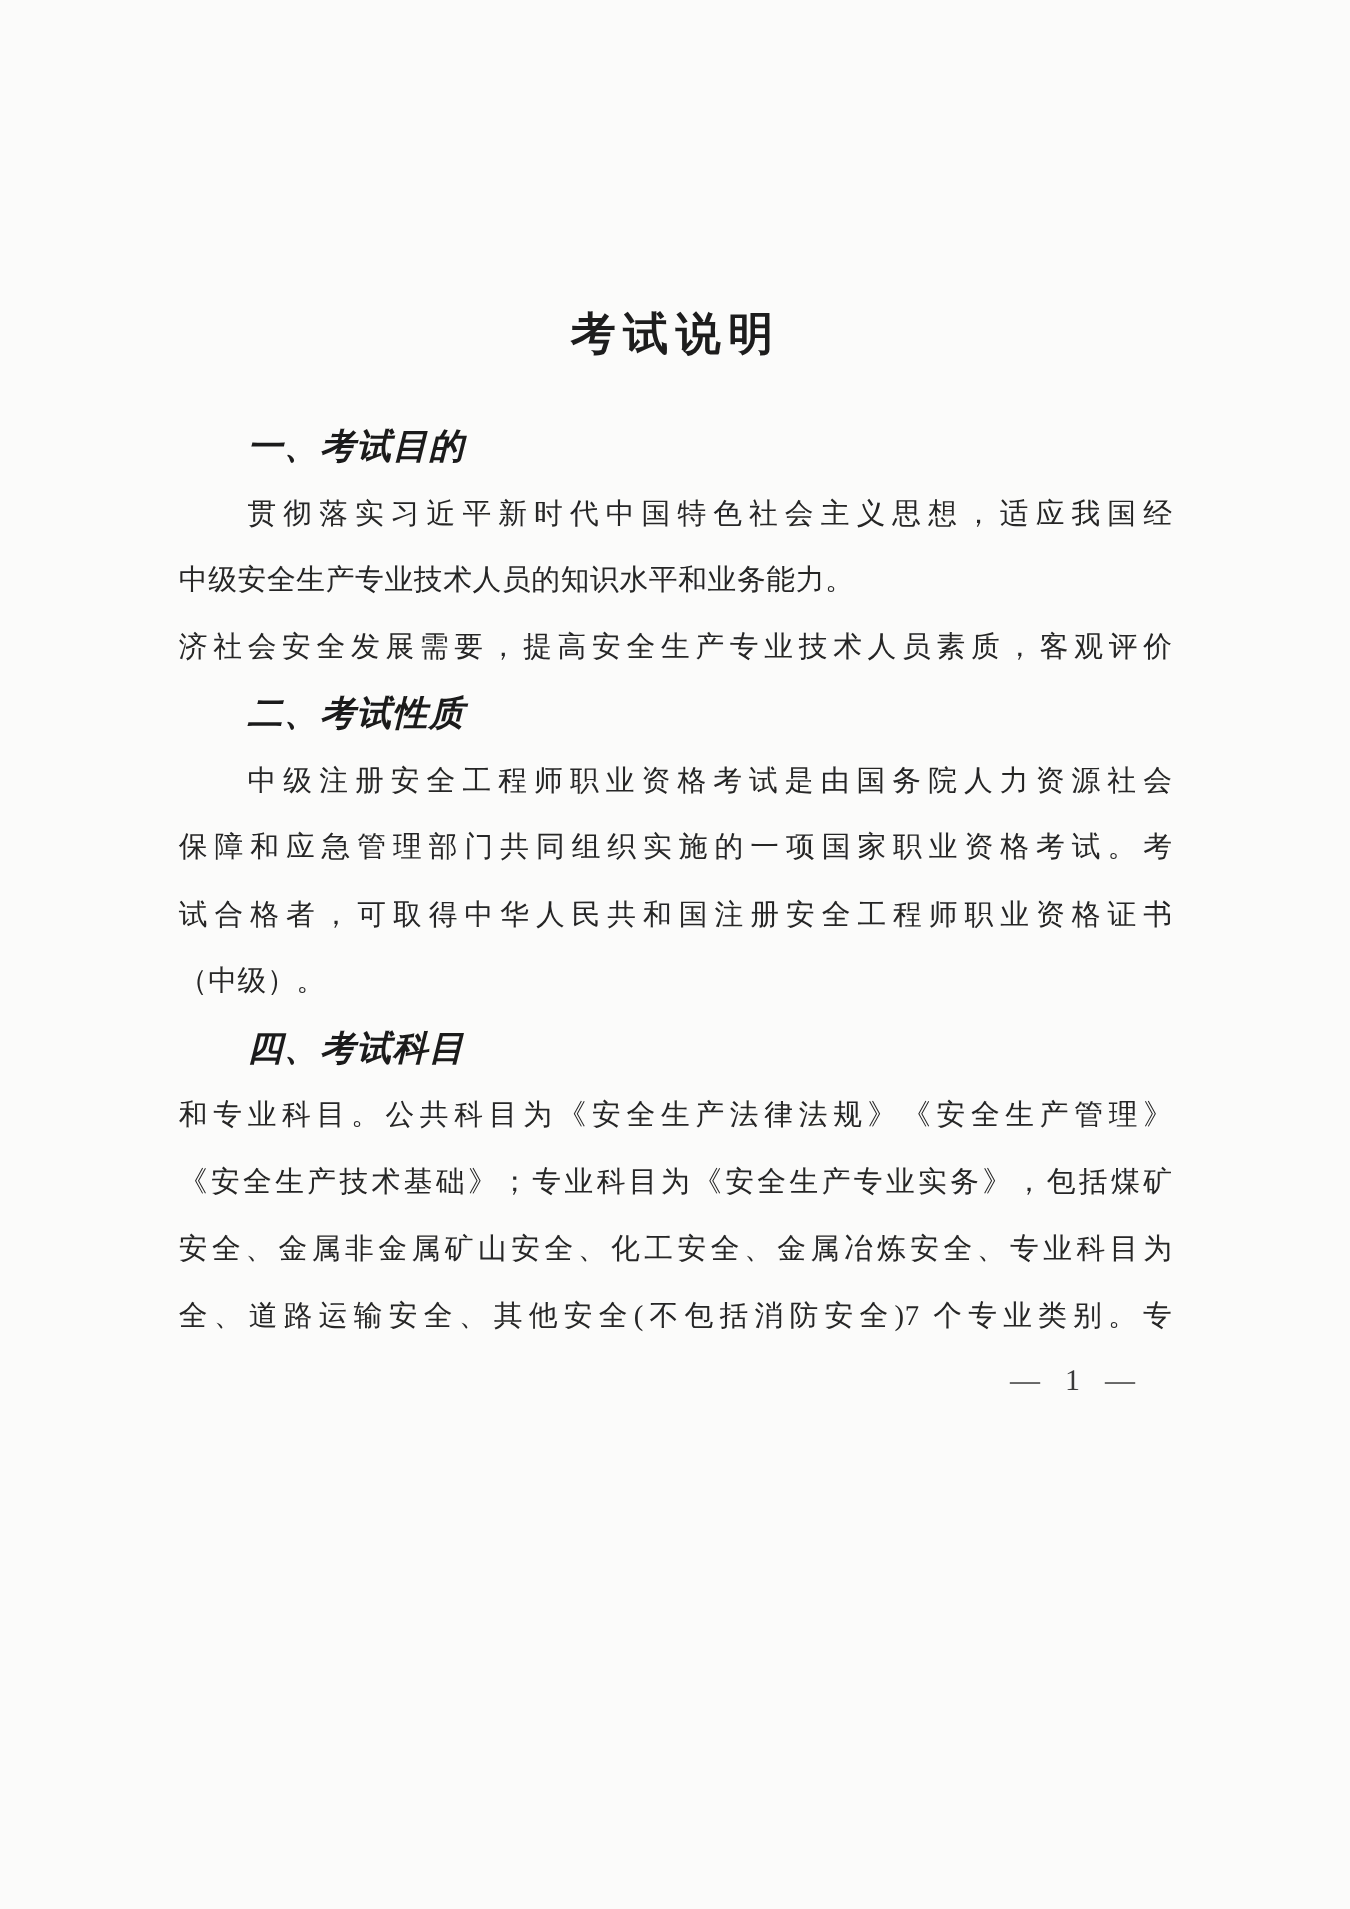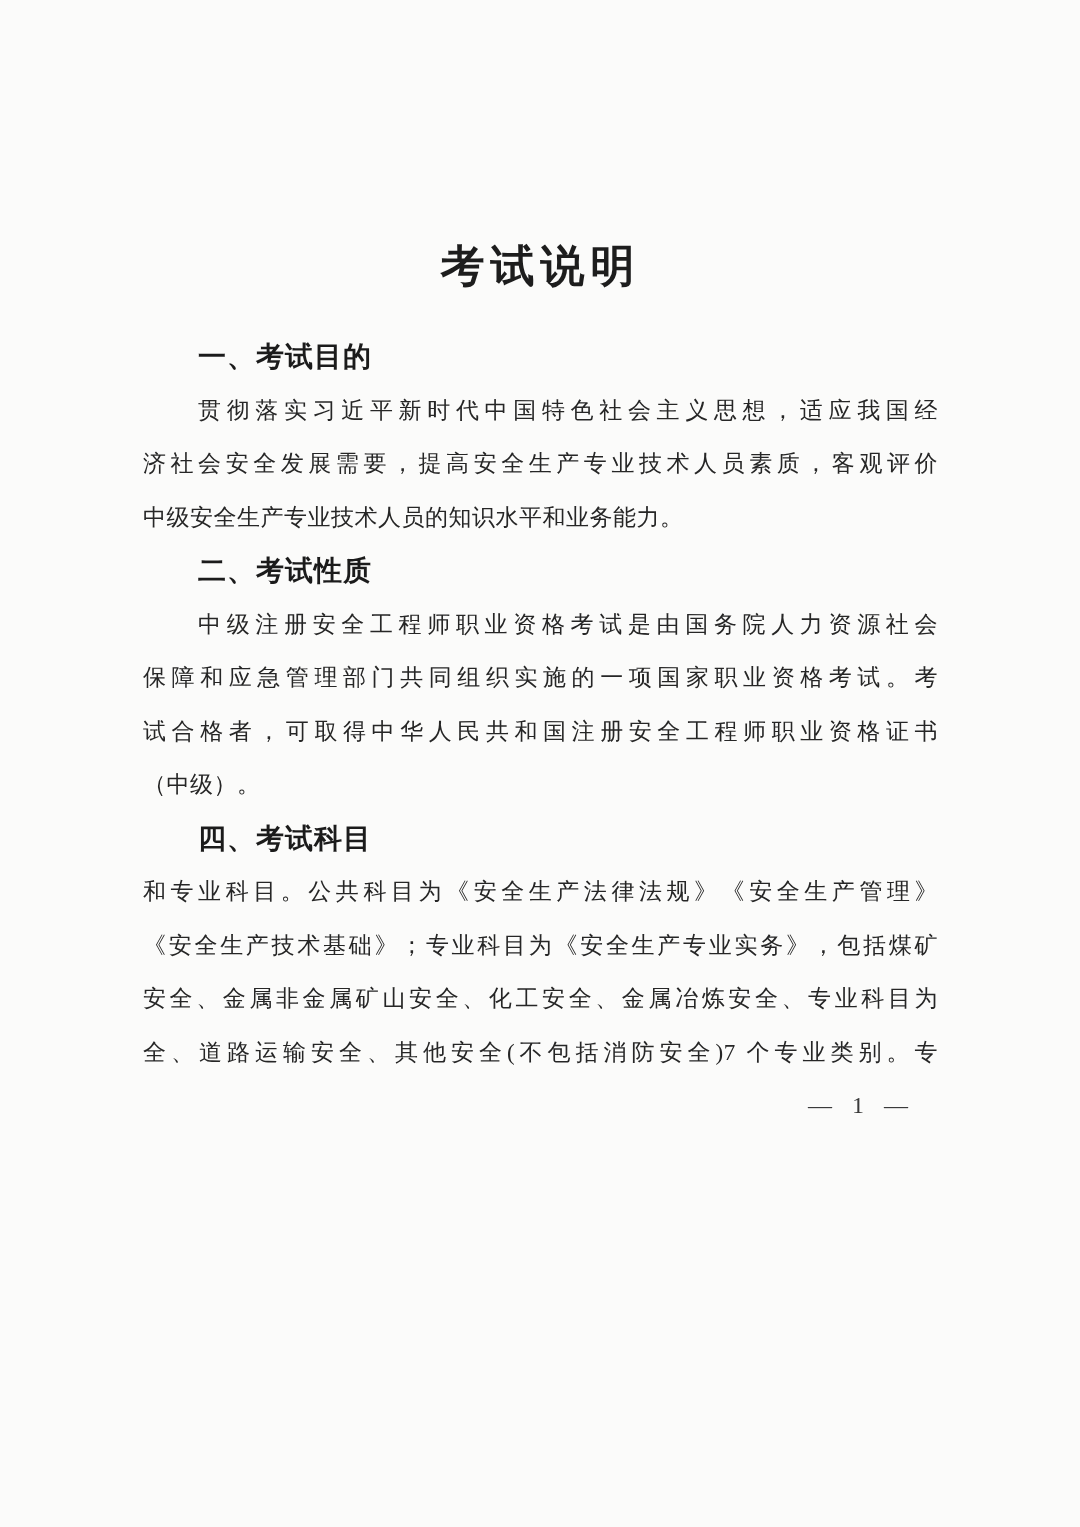--- a/index.html
+++ b/index.html
@@ -20,21 +20,21 @@
     position: absolute;
     left: 143px;
     top: 0;
     width: 795px;
   }
   .doc-title {
     margin-top: 240px;
     height: 54px;
     line-height: 54px;
     text-align: center;
-    font-size: 44px;
+    font-size: 36px;
     font-weight: bold;
     letter-spacing: 6px;
     color: #1d1d1d;
     font-family: "Liberation Serif", "DejaVu Serif", serif;
   }
   .title-gap {
     height: 36px;
   }
   .line {
     height: 53.5px;
@@ -50,20 +50,21 @@
   }
   .line.indent {
     padding-left: 55px;
   }
   .line.heading {
     font-family: "Liberation Sans", "DejaVu Sans", sans-serif;
     font-weight: bold;
     font-size: 28px;
     color: #1b1b1b;
     letter-spacing: 1px;
+    font-style: italic;
   }
   .line.footer {
     text-align: right;
     padding-right: 28px;
     font-size: 24px;
     color: #3a3a3a;
     word-spacing: 10px;
     letter-spacing: 2px;
   }
 </style>
@@ -71,22 +72,22 @@
 <body>
 
 <div class="page">
   <div class="content">
 
     <div class="doc-title">考试说明</div>
     <div class="title-gap"></div>
 
     <div class="line heading indent">一、考试目的</div>
     <div class="line full indent">贯彻落实习近平新时代中国特色社会主义思想，适应我国经</div>
+    <div class="line">中级安全生产专业技术人员的知识水平和业务能力。</div>
     <div class="line full">济社会安全发展需要，提高安全生产专业技术人员素质，客观评价</div>
-    <div class="line">中级安全生产专业技术人员的知识水平和业务能力。</div>
 
     <div class="line heading indent">二、考试性质</div>
     <div class="line full indent">中级注册安全工程师职业资格考试是由国务院人力资源社会</div>
     <div class="line full">保障和应急管理部门共同组织实施的一项国家职业资格考试。考</div>
     <div class="line full">试合格者，可取得中华人民共和国注册安全工程师职业资格证书</div>
     <div class="line">（中级）。</div>
 
 
     <div class="line heading indent">四、考试科目</div>
     <div class="line full">和专业科目。公共科目为《安全生产法律法规》《安全生产管理》</div>

